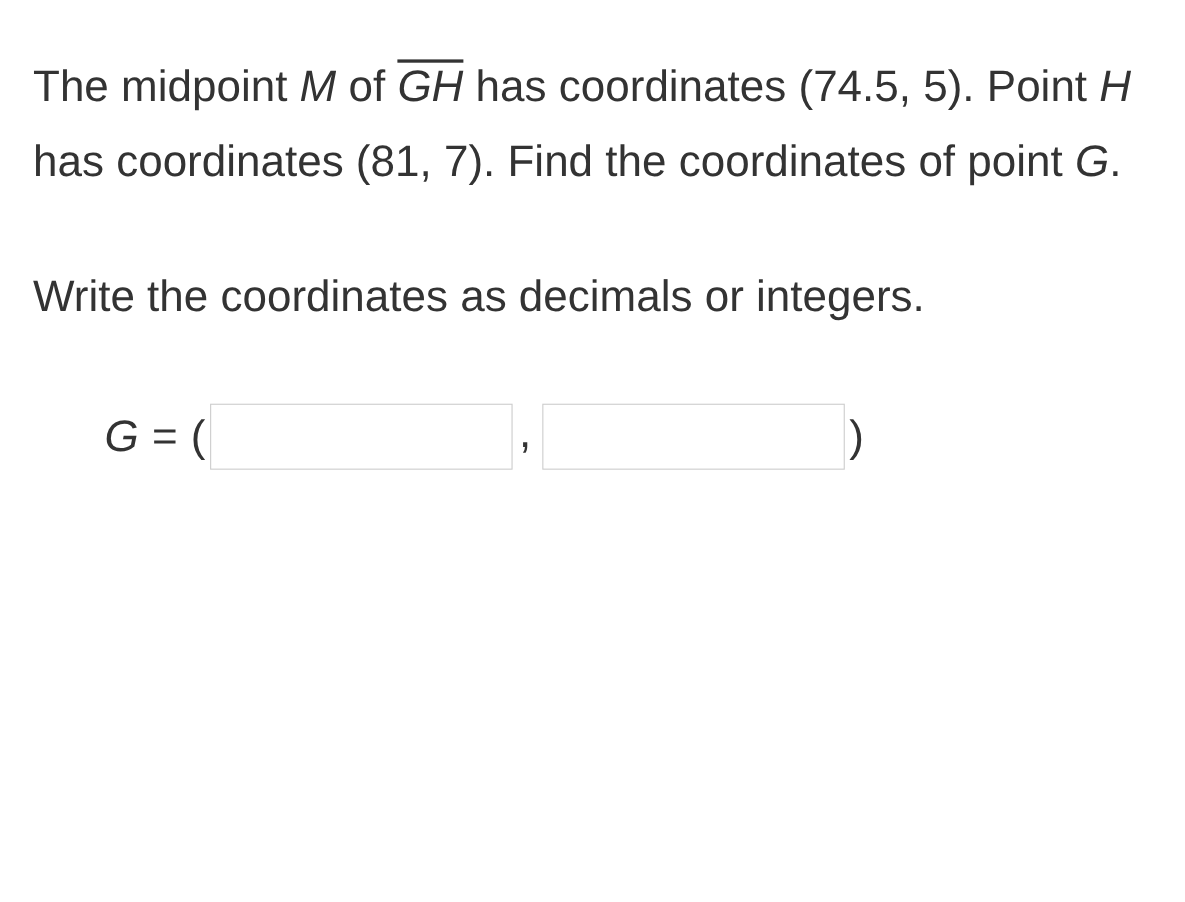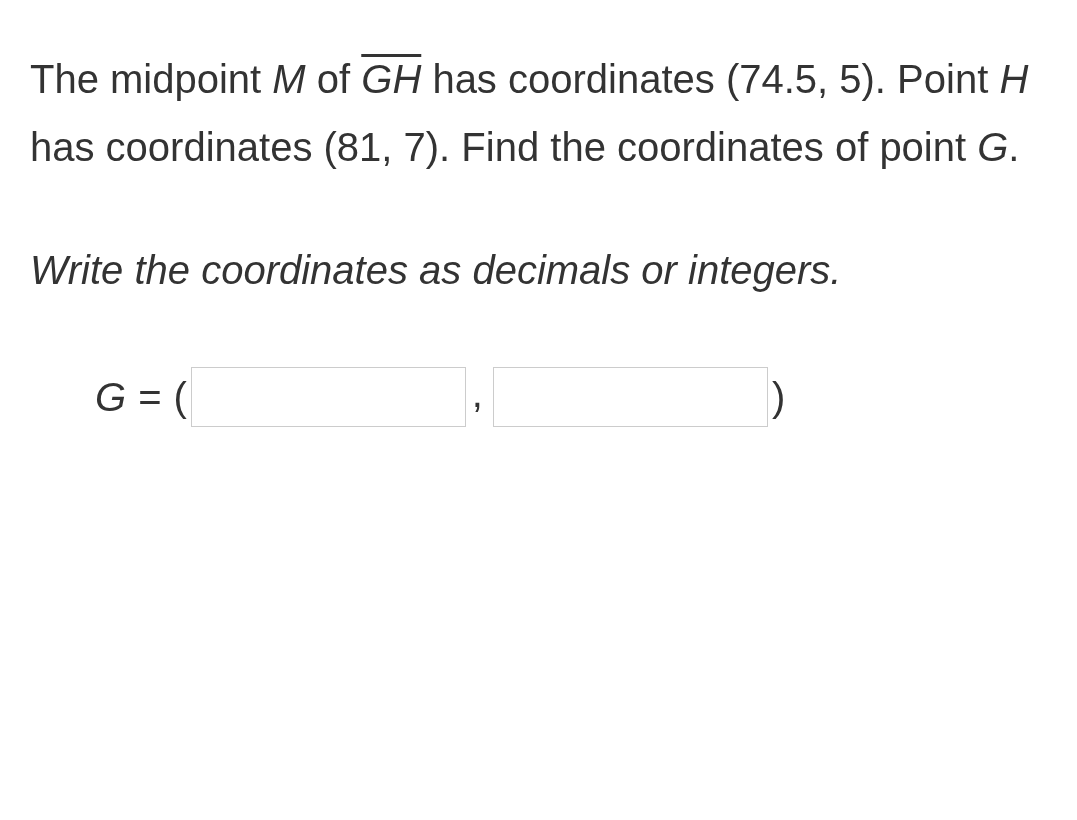--- a/index.html
+++ b/index.html
@@ -22,21 +22,20 @@
     }
     .italic {
       font-style: italic;
     }
     .overline {
       text-decoration: overline;
       text-decoration-thickness: 3px;
       font-style: italic;
     }
     .instruction {
-      font-style: italic;
       margin-bottom: 55px;
     }
     .answer-row {
       display: flex;
       align-items: center;
       padding-left: 65px;
     }
     .answer-label {
       font-style: italic;
       margin-right: 12px;

